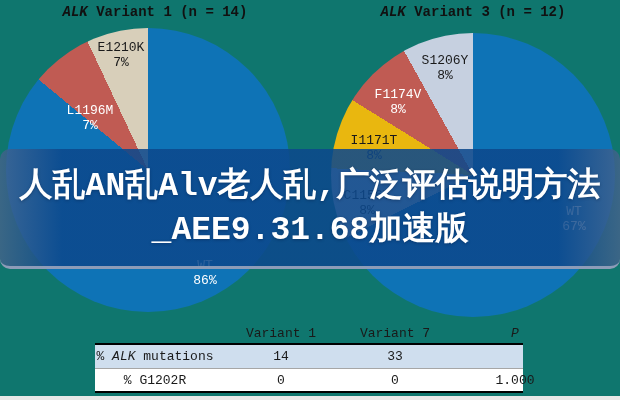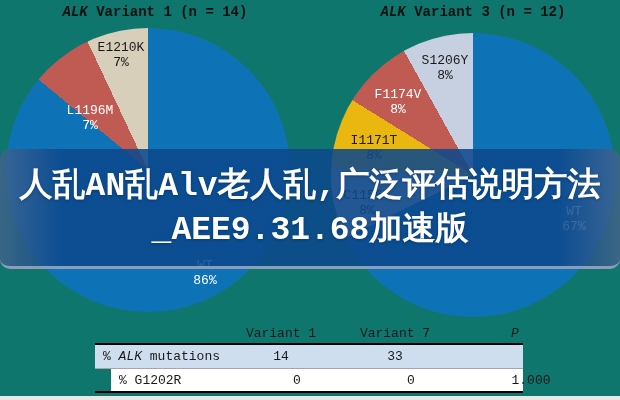--- a/index.html
+++ b/index.html
@@ -48,23 +48,23 @@
     font-size:13px;color:#1a1a1a;
   }
   .t-row{
     display:grid;grid-template-columns:120px 100px 96px 112px;align-items:center;gap:16px;
   }
   .t-head{height:20px;}
   .t-head .t-cell{font-weight:normal;}
   .t-rule-thick{border-top:2px solid #000;height:0;}
   .t-rule-thin{border-top:1px solid #a6a6a6;height:0;}
   .t-r1{height:23px;background:#cfdeee;}
-  .t-r2{height:22px;background:#ffffff;margin-left:16px;}
+  .t-r2{height:22px;background:#ffffff;}
   .t-cell{text-align:center;}
-  .t-label{text-align:left;padding-left:8px;white-space:nowrap;}
+  .t-label{text-align:center;white-space:nowrap;}
   .italic{font-style:italic;}
 </style>
 </head>
 <body>
 
 <div class="stage">
 
   <div class="pie-title" id="title1"><i>ALK</i><span> Variant 1 (n = 14)</span></div>
 
   <div class="pie-title" id="title2"><i>ALK</i><span> Variant 3 (n = 12)</span></div>

